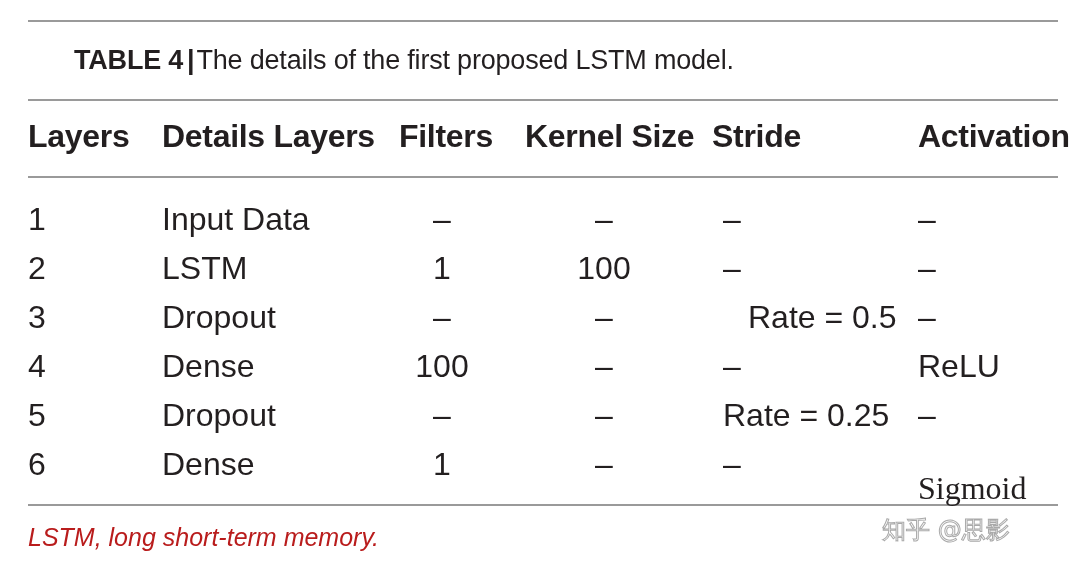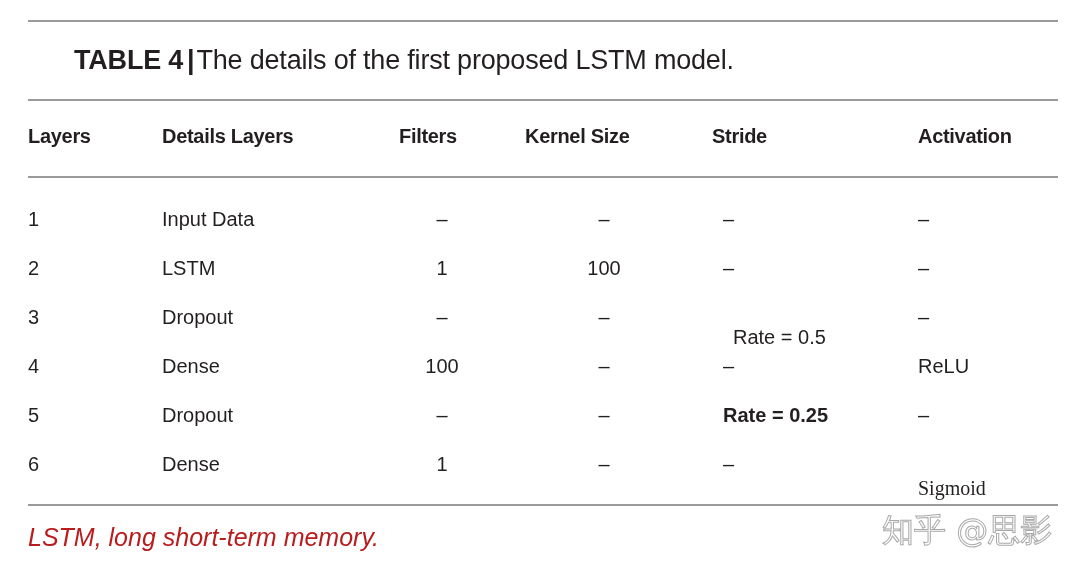--- a/index.html
+++ b/index.html
@@ -38,21 +38,21 @@
     .caption .bar {
       font-weight: bold;
       margin: 0 2px 0 4px;
     }
     .caption .title {
       font-weight: normal;
     }
     .hcell, .cell {
       position: absolute;
       white-space: nowrap;
-      font-size: 20px;
+      font-size: 32px;
       line-height: 36px;
     }
     .hcell {
       font-weight: bold;
       top: 118px;
       letter-spacing: -0.3px;
     }
     .cell {
       font-weight: normal;
     }
@@ -65,21 +65,21 @@
       top: 520px;
       font-size: 25px;
       line-height: 34px;
       font-style: italic;
       color: #b91c1c;
     }
     .watermark {
       position: absolute;
       left: 882px;
       top: 510px;
-      font-size: 32px;
+      font-size: 24px;
       line-height: 40px;
       color: #ffffff;
       -webkit-text-stroke: 1px #9b9b9b;
       font-family: "DejaVu Sans", sans-serif;
       opacity: 0.85;
       white-space: nowrap;
     }
   </style>
 </head>
 <body>
@@ -118,39 +118,39 @@
   <div class="cell center" style="left:564px;width:80px;top:250px;">100</div>
   <div class="cell" style="left:723px;top:250px;">–</div>
   <div class="cell" style="left:918px;top:250px;">–</div>
 </div>
 
 <div>
   <div class="cell" style="left:28px;top:299px;">3</div>
   <div class="cell" style="left:162px;top:299px;">Dropout</div>
   <div class="cell center" style="left:402px;width:80px;top:299px;">–</div>
   <div class="cell center" style="left:564px;width:80px;top:299px;">–</div>
-  <div class="cell" style="left:733px;top:299px;margin-top:20px;">Rate = 0.5</div>
+  <div class="cell" style="left:748px;top:299px;">Rate = 0.5</div>
   <div class="cell" style="left:918px;top:299px;">–</div>
 </div>
 
 <div>
   <div class="cell" style="left:28px;top:348px;">4</div>
   <div class="cell" style="left:162px;top:348px;">Dense</div>
   <div class="cell center" style="left:402px;width:80px;top:348px;">100</div>
   <div class="cell center" style="left:564px;width:80px;top:348px;">–</div>
   <div class="cell" style="left:723px;top:348px;">–</div>
   <div class="cell" style="left:918px;top:348px;text-align:right;">ReLU</div>
 </div>
 
 <div>
   <div class="cell" style="left:28px;top:397px;">5</div>
   <div class="cell" style="left:162px;top:397px;">Dropout</div>
   <div class="cell center" style="left:402px;width:80px;top:397px;">–</div>
   <div class="cell center" style="left:564px;width:80px;top:397px;">–</div>
-  <div class="cell" style="left:723px;top:397px;font-weight:bold;">Rate = 0.25</div>
+  <div class="cell" style="left:723px;top:397px;">Rate = 0.25</div>
   <div class="cell" style="left:918px;top:397px;">–</div>
 </div>
 
 <div>
   <div class="cell" style="left:28px;top:446px;">6</div>
   <div class="cell" style="left:162px;top:446px;">Dense</div>
   <div class="cell center" style="left:402px;width:80px;top:446px;">1</div>
   <div class="cell center" style="left:564px;width:80px;top:446px;">–</div>
   <div class="cell" style="left:723px;top:446px;">–</div>
   <div class="cell" style="left:918px;top:470px;font-family:Liberation Serif, serif;">Sigmoid</div>

